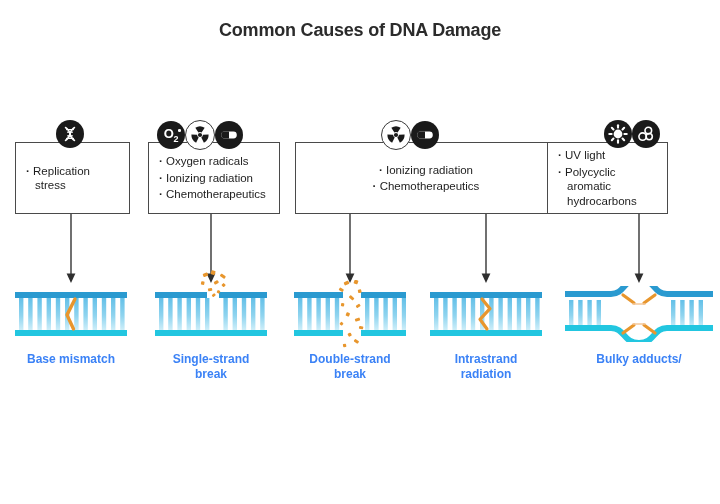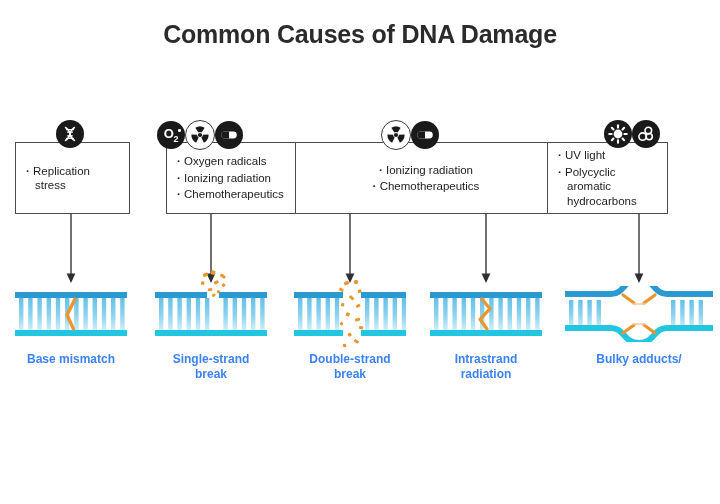--- a/index.html
+++ b/index.html
@@ -6,21 +6,21 @@
   body{
     width:720px;height:504px;background:#ffffff;overflow:hidden;
     font-family:"Liberation Sans","DejaVu Sans",sans-serif;
     -webkit-font-smoothing:antialiased;
   }
   #stage{position:relative;width:720px;height:504px;}
 
   
   .title{
     position:absolute;left:0;top:20px;width:720px;text-align:center;
-    font-size:25px;font-weight:bold;color:#2b2b2b;letter-spacing:-0.2px;
+    font-size:18px;font-weight:bold;color:#2b2b2b;letter-spacing:-0.2px;
   }
 
   
   .cause-box{
     position:absolute;border:1px solid #4a4a4a;background:#ffffff;box-sizing:border-box;
   }
   .cause-list{
     position:absolute;left:0;top:0;width:100%;height:100%;
     display:flex;flex-direction:column;justify-content:center;
     padding:6px 8px 6px 10px;box-sizing:border-box;
@@ -86,21 +86,21 @@
             </g>
             <g stroke="#ffffff" stroke-width="1.2" stroke-linecap="round">
               <line x1="6.6" y1="5.6" x2="13.4" y2="5.6"></line>
               <line x1="7.6" y1="8.2" x2="12.4" y2="8.2"></line>
               <line x1="7.6" y1="11.8" x2="12.4" y2="11.8"></line>
               <line x1="6.6" y1="14.4" x2="13.4" y2="14.4"></line>
             </g>
           </svg>
         </div>
       </div>
-      <div class="cause-box" style="left: 148px; top: 142px; width: 132px; height: 72px; border-color: rgb(74, 74, 74); margin-left: 18px;">
+      <div class="cause-box" style="left: 148px; top: 142px; width: 132px; height: 72px; border-color: rgb(74, 74, 74);">
         <div class="cause-list">
           <div class="cause-item" style="color: rgb(29, 29, 29);">Oxygen radicals</div>
           <div class="cause-item" style="color: rgb(29, 29, 29);">Ionizing radiation</div>
           <div class="cause-item" style="color: rgb(29, 29, 29);">Chemotherapeutics</div>
         </div>
       </div>
       <div class="icon-row" style="left: 157px; top: 120px;">
         <div class="badge" style="background: rgb(26, 26, 26);">
           <span class="o2-txt">O<sub>2</sub></span>
           <i class="o2-dot"></i>

